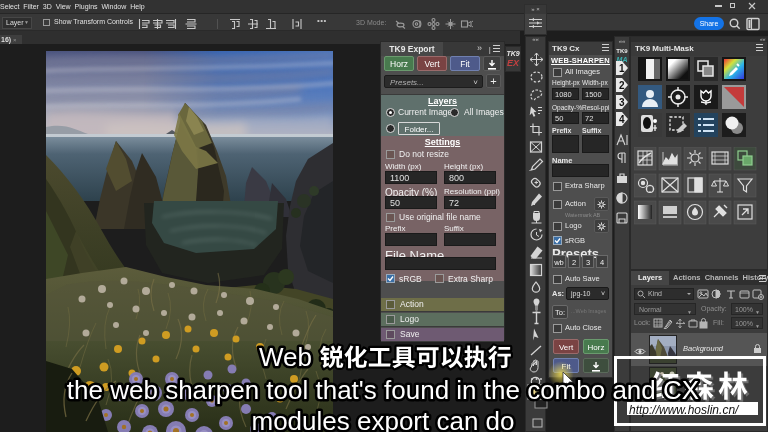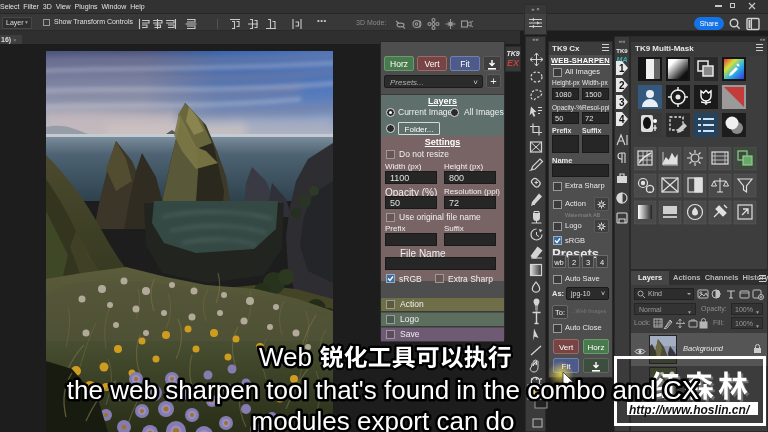--- a/index.html
+++ b/index.html
@@ -326,20 +326,25 @@
         <circle cx="88" cy="394" r="2.5"></circle>
         <circle cx="120" cy="396" r="2.5"></circle>
         <circle cx="190" cy="390" r="2.2"></circle>
         <circle cx="210" cy="378" r="2"></circle>
   </g>
   <path d="M0 310 L26 318 52 348 62 381 0 381 Z" fill="#181c10"></path>
   <path d="M40 370 q14 -30 30 -40M20 366 q-6 -26 6 -44" stroke="#7c7044" stroke-width="1.3" fill="none" opacity=".7"></path>
 </svg>
 
 <div class="abs" style="left:380px;top:41px;width:125px;height:299px;background:#4e4e4e;border:1px solid #2a2a2a">
+  <div class="abs" style="left:0;top:0;width:123px;height:14px;background:#383838">
+    <div class="abs" style="left:0;top:0;width:62px;height:14px;background:#474747;color:#e8e8e8;font-size:8.5px;font-weight:bold;line-height:14px;text-align:center">TK9 Export</div>
+    <div class="abs" style="right:22px;top:1px;color:#cfcfcf;font-size:9px">»</div>
+    <div class="abs" style="right:4px;top:3px;color:#cfcfcf;font-size:8px">| <span style="display:inline-block;width:7px;height:7px;background:linear-gradient(#cfcfcf 0 1px,transparent 1px 3px,#cfcfcf 3px 4px,transparent 4px 6px,#cfcfcf 6px 7px)"></span></div>
+  </div>
 
   <div class="abs" style="left:3px;top:14px;width:30px;height:15px;background:#487a4e;border:1px solid #6a9a6e;border-radius:2px;color:#fff;font-size:8.5px;text-align:center;line-height:15px">Horz</div>
   <div class="abs" style="left:36px;top:14px;width:30px;height:15px;background:#7a4343;border:1px solid #9a6a6a;border-radius:2px;color:#fff;font-size:8.5px;text-align:center;line-height:15px">Vert</div>
   <div class="abs" style="left:69px;top:14px;width:30px;height:15px;background:#4e5a8a;border:1px solid #7080b0;border-radius:2px;color:#fff;font-size:8.5px;text-align:center;line-height:15px">Fit</div>
   <div class="abs" style="left:102px;top:14px;width:18px;height:15px;background:#3e3e3e;border:1px solid #5a5a5a;border-radius:2px">
     <svg width="16" height="13" viewBox="0 0 16 13">
           <path d="M8 2v5M5.5 5l2.5 2.5L10.5 5" stroke="#fff" stroke-width="1.4" fill="none"></path>
           <path d="M4 10h8v1.6H4z" fill="#fff"></path>
         </svg>
   </div>
@@ -370,21 +375,21 @@
     <div class="abs" style="left:4px;top:51px;color:#f0f0f0;font-size:10px">Opacity (%)</div>
     <div class="abs" style="left:63px;top:51px;color:#f0f0f0;font-size:8px">Resolution (ppi)</div>
     <div class="abs inp" style="left:4px;top:60px;width:52px;height:13px">50</div>
     <div class="abs inp" style="left:63px;top:60px;width:52px;height:13px">72</div>
     <span class="abs chk" style="left:5px;top:77px;background:#6a5552"></span>
     <div class="abs" style="left:18px;top:76px;color:#f0f0f0;font-size:8.5px">Use original file name</div>
     <div class="abs" style="left:4px;top:88px;color:#f0f0f0;font-size:8px">Prefix</div>
     <div class="abs" style="left:63px;top:88px;color:#f0f0f0;font-size:8px">Suffix</div>
     <div class="abs inp" style="left:4px;top:97px;width:52px;height:13px"></div>
     <div class="abs inp" style="left:63px;top:97px;width:52px;height:13px"></div>
-    <div class="abs" style="left:19px;top:112px;color:#f0f0f0;font-size:10px">File Name</div>
+    <div class="abs" style="left:4px;top:112px;color:#f0f0f0;font-size:13px">File Name</div>
     <div class="abs inp" style="left:4px;top:121px;width:111px;height:13px"></div>
     <div class="abs" style="left:5px;top:138px;width:9px;height:9px;background:#3a6ea5;border:1px solid #9ab;color:#fff;font-size:8px;line-height:9px;text-align:center"><svg width="7" height="7" viewBox="0 0 7 7" style="vertical-align:1px">
             <path d="M1 3.5l2 2 3-4" stroke="#fff" stroke-width="1.3" fill="none"></path>
           </svg></div>
     <div class="abs" style="left:18px;top:138px;color:#f0f0f0;font-size:8.5px">sRGB</div>
     <span class="abs chk" style="left:54px;top:138px;background:#6a5552"></span>
     <div class="abs" style="left:67px;top:138px;color:#f0f0f0;font-size:8.5px">Extra Sharp</div>
   </div>
 
   <div class="abs" style="left:0;top:256px;width:123px;height:14px;background:#6e6e48;border-bottom:1px solid #3a3a3a">
@@ -855,21 +860,21 @@
           <circle cx="20" cy="14" r="3" fill="#8a82b8"></circle>
           <circle cx="6" cy="10" r="2.5" fill="#d8a826"></circle>
           <circle cx="22" cy="6" r="2.5" fill="#c8c8b8"></circle>
           <circle cx="12" cy="6" r="2" fill="#c0b8a8"></circle>
     </svg>
   </div>
 </div>
 
 <div class="abs" style="left:614px;top:356px;width:152px;height:70px;border:3px solid #fff"></div>
 <div class="abs" style="left:627px;top:402px;width:131px;height:13px;background:#fff"></div>
-<div class="abs" style="left:629px;top:403px;color:#111;font-size:12px;font-weight:bold;font-style:italic;letter-spacing:0px;font-family:'Liberation Sans',sans-serif">http://www.hoslin.cn/</div>
+<div class="abs" style="left:629px;top:403px;color:#111;font-size:12px;font-weight:normal;font-style:italic;letter-spacing:0px;font-family:'Liberation Sans',sans-serif">http://www.hoslin.cn/</div>
 
 <div class="abs" style="left:548px;top:361px;width:26px;height:26px;border-radius:50%;background:radial-gradient(circle,rgba(240,220,80,.85),rgba(240,220,80,0) 70%)"></div>
 <svg class="abs" style="left:562px;top:371px" width="13" height="19" viewBox="0 0 13 19">
       <path d="M1 1v14l3.5-3 2 5.5 2.5-1-2-5.5H11z" fill="#fff" stroke="#333" stroke-width=".8"></path>
     </svg>
 
 <svg class="abs" style="left:0;top:0;pointer-events:none" width="768" height="432" viewBox="0 0 768 432">
 <defs>
         <path id="cj0" d="M553 545H806V413H553ZM172 -88C190 -70 224 -50 398 38C391 64 382 113 380 147L284 102V253H391V361H284V459H378V566H129C146 588 162 613 177 638H402V752H235C244 773 252 794 259 815L158 847C129 759 77 674 20 619C37 590 65 527 73 501C84 512 95 524 106 537V459H171V361H52V253H171V92C171 50 146 25 125 14C142 -10 164 -60 172 -88ZM436 650V308H526C516 174 492 67 354 3C380 -19 412 -62 426 -92C594 -8 630 133 643 308H696V65C696 -41 715 -76 805 -76C822 -76 855 -76 872 -76C944 -76 972 -37 982 106C951 113 902 133 880 151C878 47 874 32 859 32C853 32 832 32 826 32C813 32 812 35 812 65V308H928V650H828C854 697 881 754 907 808L780 848C764 787 733 707 705 650H591L656 679C641 727 601 796 564 849L462 805C492 757 524 696 540 650Z"></path>
         <path id="cj1" d="M284 854C228 709 130 567 29 478C52 450 91 385 106 356C131 380 156 408 181 438V-89H308V241C336 217 370 181 387 158C424 176 462 197 501 220V118C501 -28 536 -72 659 -72C683 -72 781 -72 806 -72C927 -72 958 1 972 196C937 205 883 230 853 253C846 88 838 48 794 48C774 48 697 48 677 48C637 48 631 57 631 116V308C751 399 867 512 960 641L845 720C786 628 711 545 631 472V835H501V368C436 322 371 284 308 254V621C345 684 379 750 406 814Z"></path>

